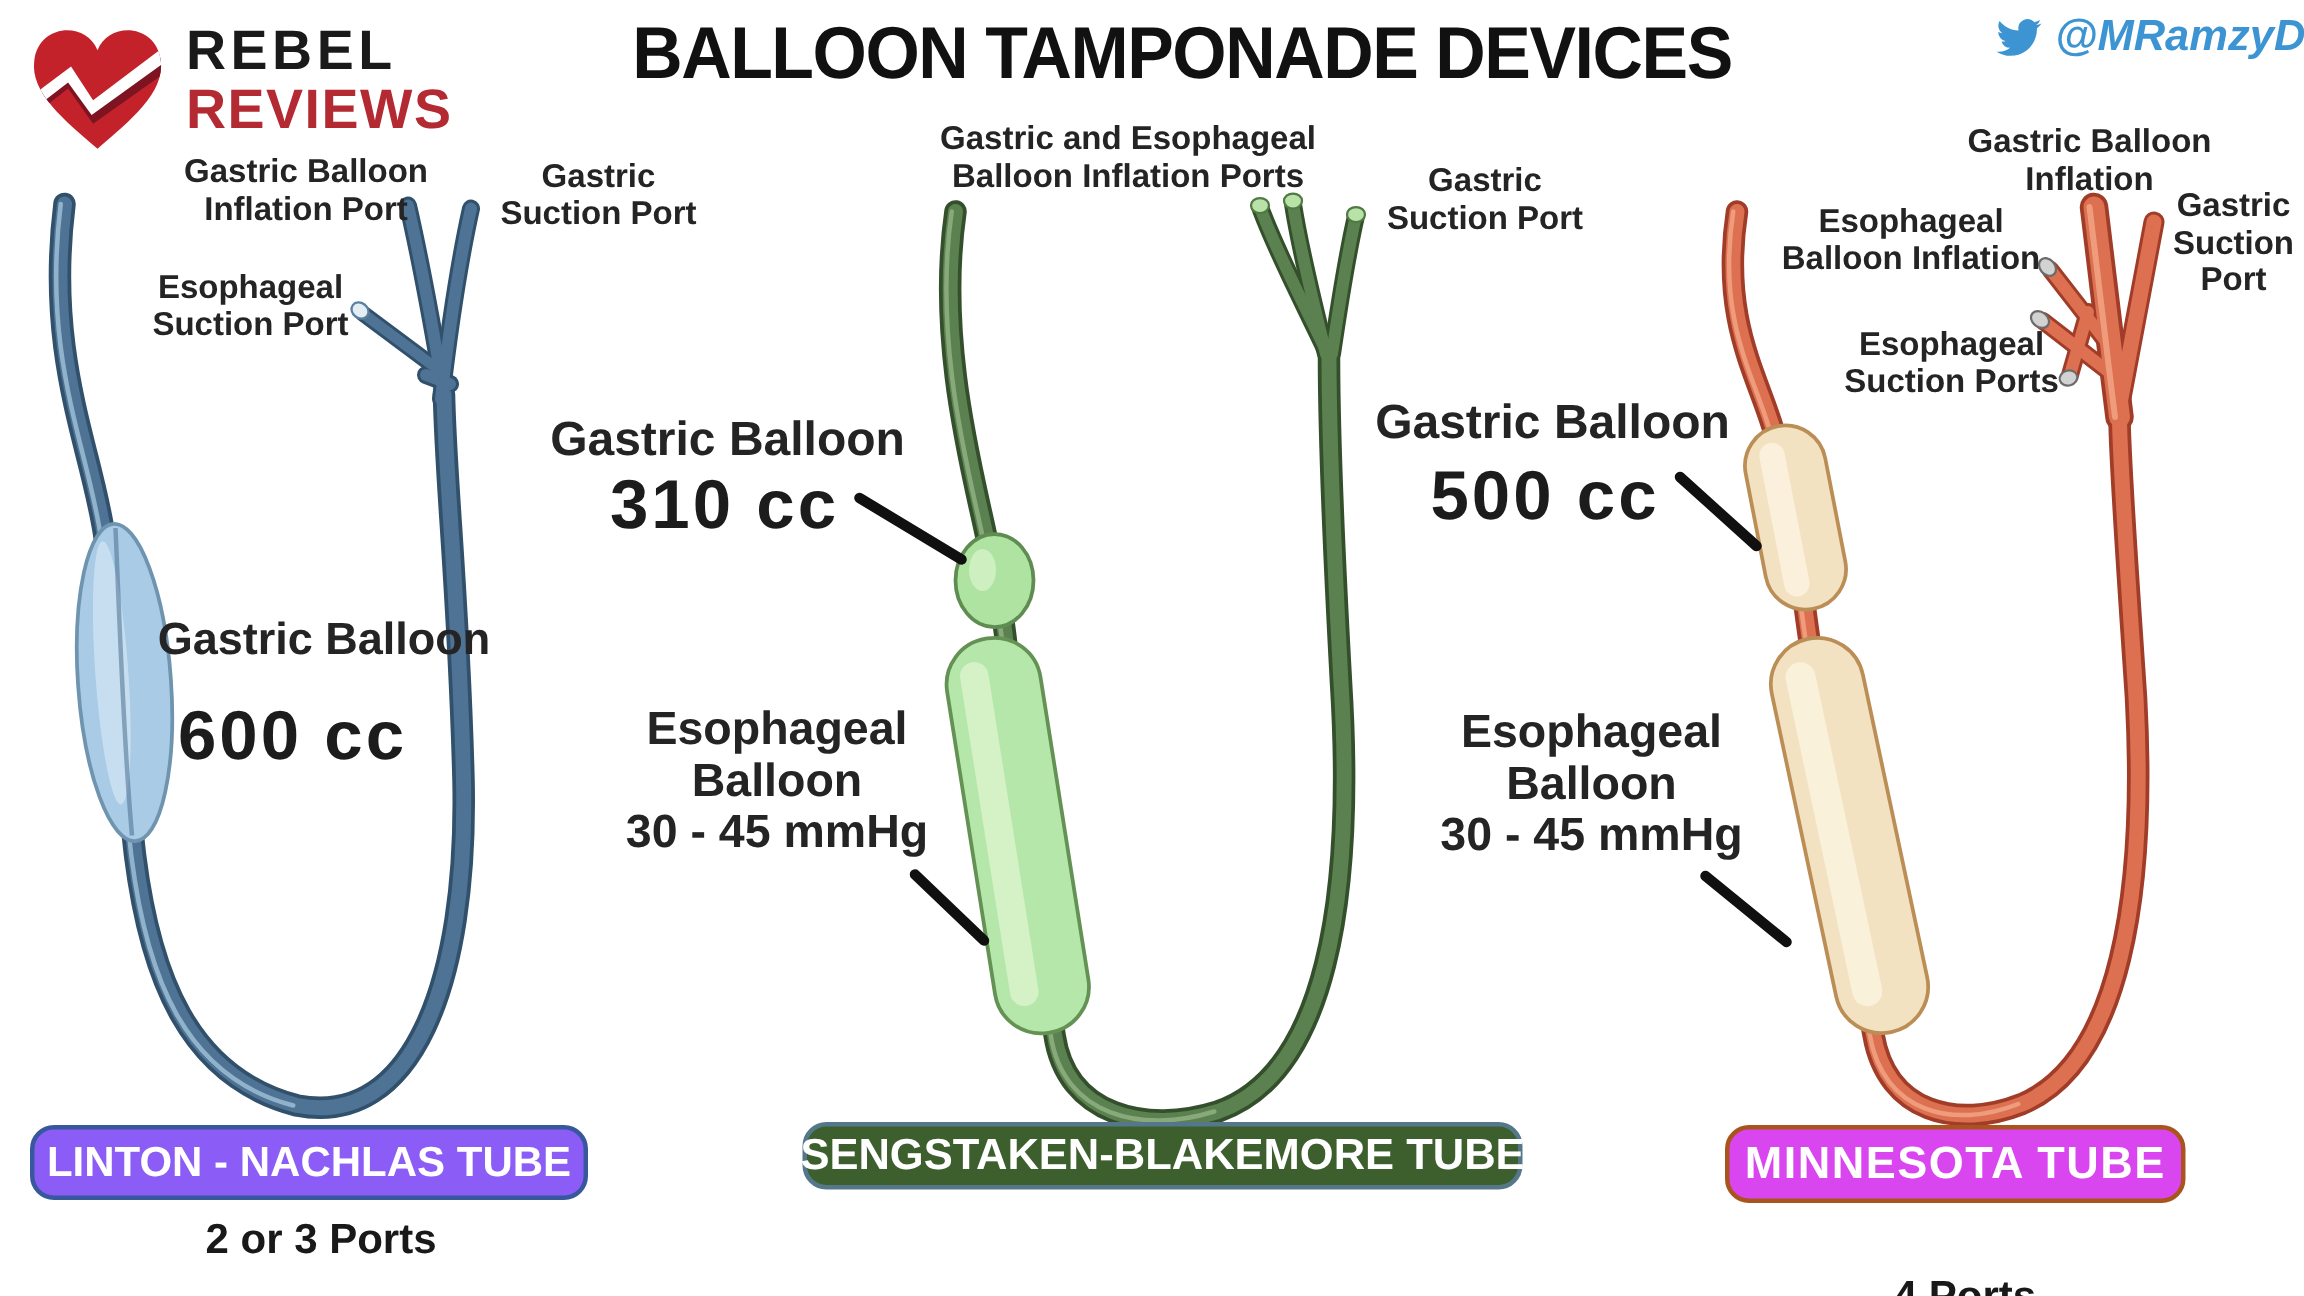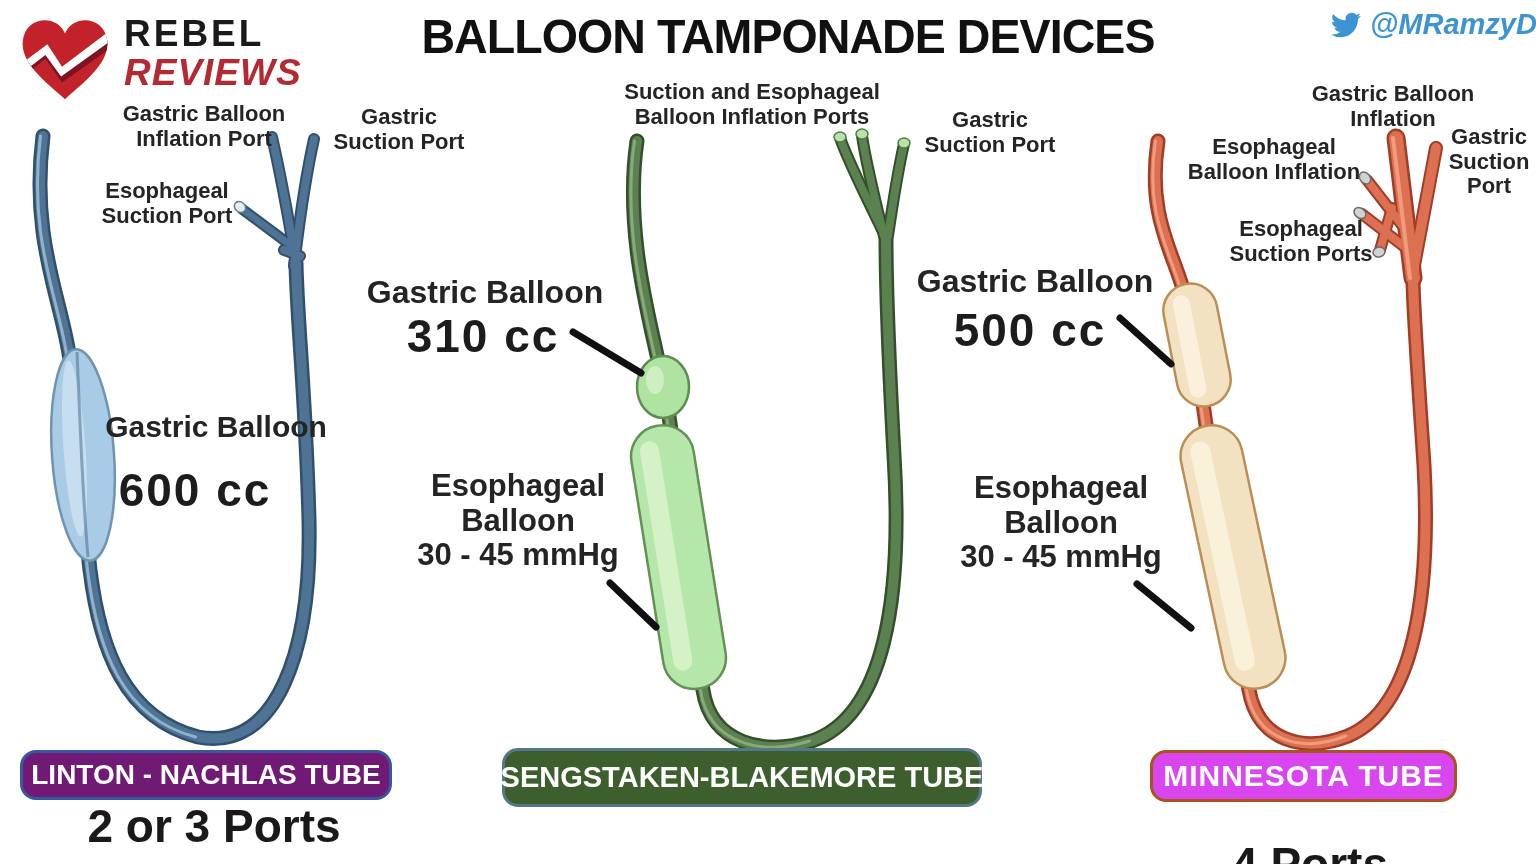--- a/index.html
+++ b/index.html
@@ -18,40 +18,40 @@
   .w11{stroke-width:11}.w10{stroke-width:10}.w8{stroke-width:8}.w7{stroke-width:7}
   .w4{stroke-width:4;opacity:.8}.w3{stroke-width:3;opacity:.8}
   .ptr{stroke:#101010;stroke-width:7;stroke-linecap:round;}
   
   .lbl{
     position:absolute;transform:translate(-50%,-50%);text-align:center;
     white-space:pre-line;font-weight:800;color:#242424;line-height:1.12;
   }
   .fs22{font-size:22px}.fs30{font-size:30px}.fs31{font-size:31px}.fs32{font-size:32px}
   .vol{font-size:46px;letter-spacing:2px;color:#1c1c1c}
-  .ports{position:absolute;transform:translate(-50%,-50%);font-size:46px;font-weight:800;color:#191919;white-space:nowrap;}
+  .ports{position:absolute;transform:translate(-50%,-50%);font-size:28px;font-weight:800;color:#191919;white-space:nowrap;}
   
   .title{
     position:absolute;left:788px;top:36px;transform:translate(-50%,-50%) scaleX(.95);
     font-size:49px;font-weight:900;letter-spacing:-1px;color:#111;margin:0;white-space:nowrap;
   }
   .logo{position:absolute;left:10px;top:4px;width:320px;height:104px;}
   .logo-heart{position:absolute;left:4px;top:4px;}
   .logo-text{position:absolute;left:114px;top:10px;line-height:39px;}
   .logo-w1{display:block;font-size:37px;font-weight:700;letter-spacing:3px;color:#1a1a1a;}
-  .logo-w2{display:block;font-size:37px;font-weight:700;letter-spacing:1px;color:#b32a33;font-style:italic;}
+  .logo-w2{display:block;font-size:37px;font-weight:700;letter-spacing:1px;color:#b32a33;}
   .twitter{position:absolute;left:1328px;top:8px;display:flex;align-items:center;gap:6px;}
   .tw-handle{font-size:29px;font-weight:700;font-style:italic;color:#3c95d2;white-space:nowrap;}
   
   .badge{
     position:absolute;display:flex;align-items:center;justify-content:center;
     color:#fff;font-weight:800;border-radius:16px;box-sizing:border-box;white-space:nowrap;
   }
-  .badge-blue{left:20px;top:750px;width:372px;height:50px;background:#701a75;border:3px solid #38589e;font-size:28px;}
-  .badge-green{left:502px;top:748px;width:480px;height:59px;background:#3d5f2d;border:3px solid #54788a;font-size:29px;}
+  .badge-blue{left:20px;top:750px;width:372px;height:50px;background:#8b5cf6;border:3px solid #38589e;font-size:28px;}
+  .badge-green{left:535px;top:748px;width:480px;height:45px;background:#3d5f2d;border:3px solid #54788a;font-size:29px;}
   .badge-orange{left:1150px;top:750px;width:307px;height:52px;background:#d946ef;border:3px solid #a9541c;font-size:30px;letter-spacing:1px;}
 </style>
 </head>
 <body>
 
 <div class="canvas">
 
   <svg class="art" viewBox="0 0 1536 864" aria-hidden="true">
 
     <g>
@@ -163,21 +163,21 @@
 
   <div class="lbl fs22" style="left:204px;top:127px;">Gastric Balloon
 Inflation Port</div>
   <div class="lbl fs22" style="left:399px;top:130px;">Gastric
 Suction Port</div>
   <div class="lbl fs22" style="left:167px;top:204px;">Esophageal
 Suction Port</div>
   <div class="lbl fs30" style="left:216px;top:427px;">Gastric Balloon</div>
   <div class="lbl vol" style="left:195px;top:491px;">600 cc</div>
 
-  <div class="lbl fs22" style="left:752px;top:105px;">Suction and Esophageal
+  <div class="lbl fs22" style="left:752px;top:105px;">Gastric and Esophageal
 Balloon Inflation Ports</div>
   <div class="lbl fs22" style="left:990px;top:133px;">Gastric
 Suction Port</div>
   <div class="lbl fs32" style="left:485px;top:293px;">Gastric Balloon</div>
   <div class="lbl vol" style="left:483px;top:337px;">310 cc</div>
   <div class="lbl fs31" style="left:518px;top:521px;">Esophageal
 Balloon
 30 - 45 mmHg</div>
 
   <div class="lbl fs22" style="left:1393px;top:107px;">Gastric Balloon

